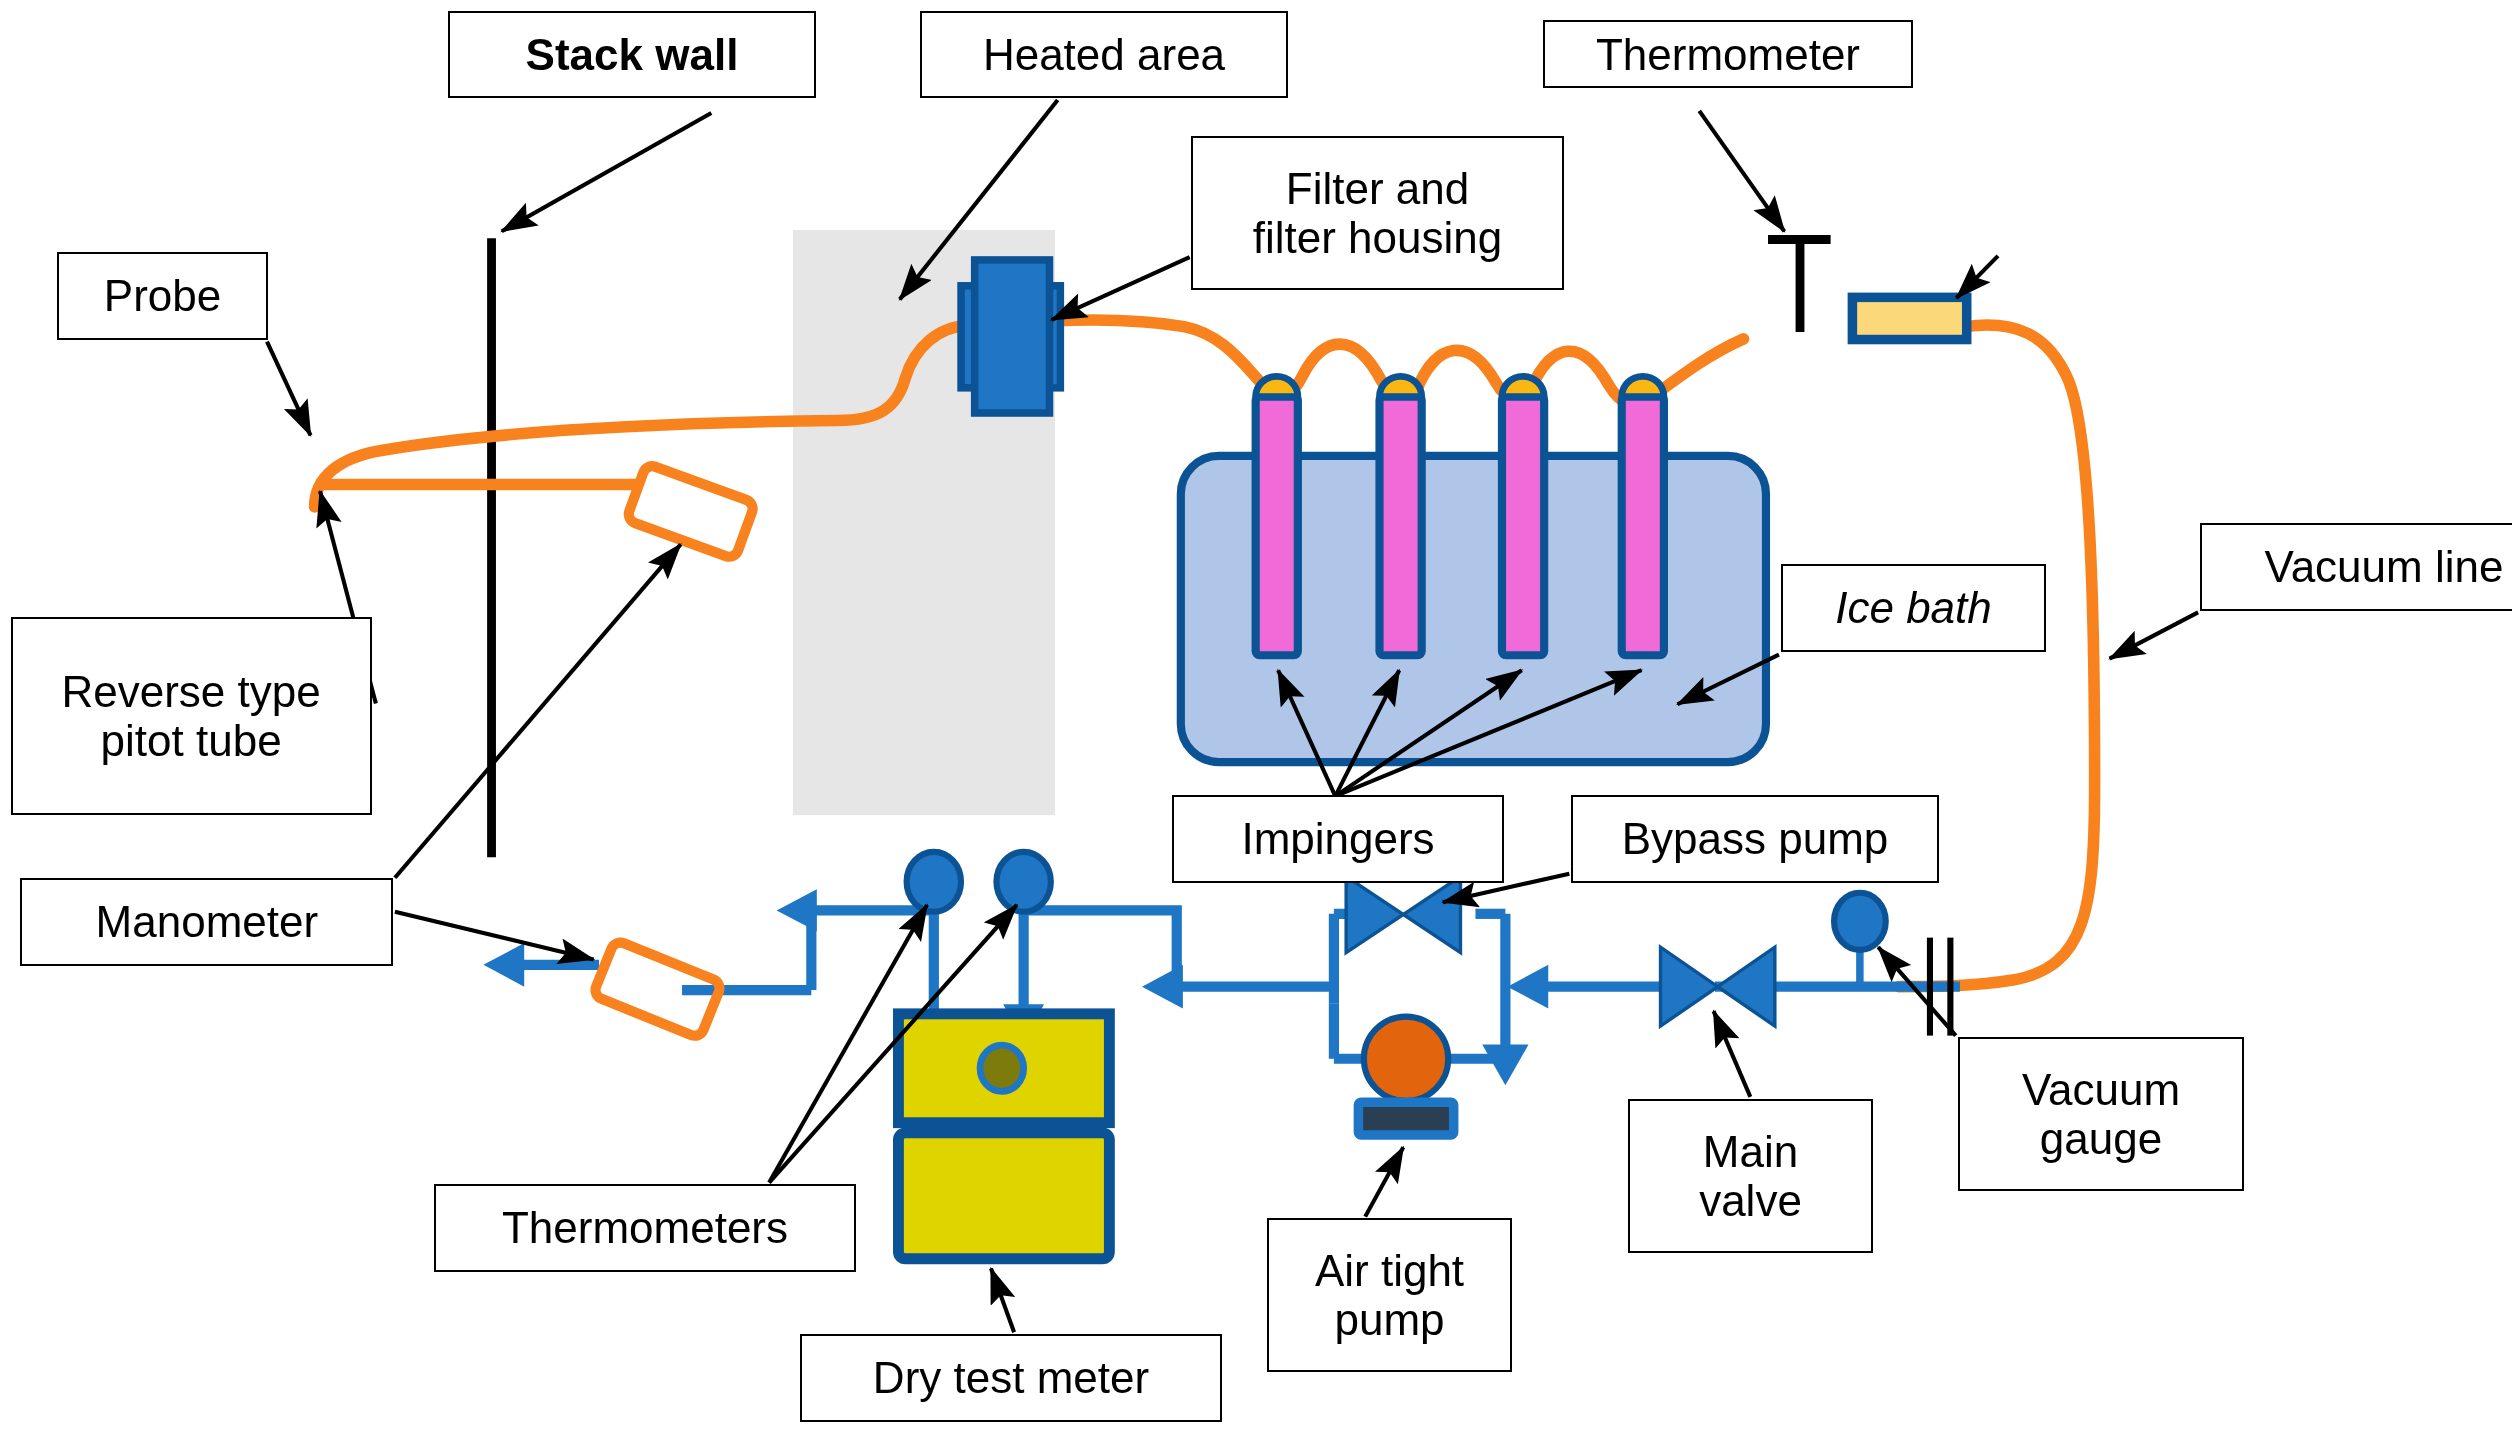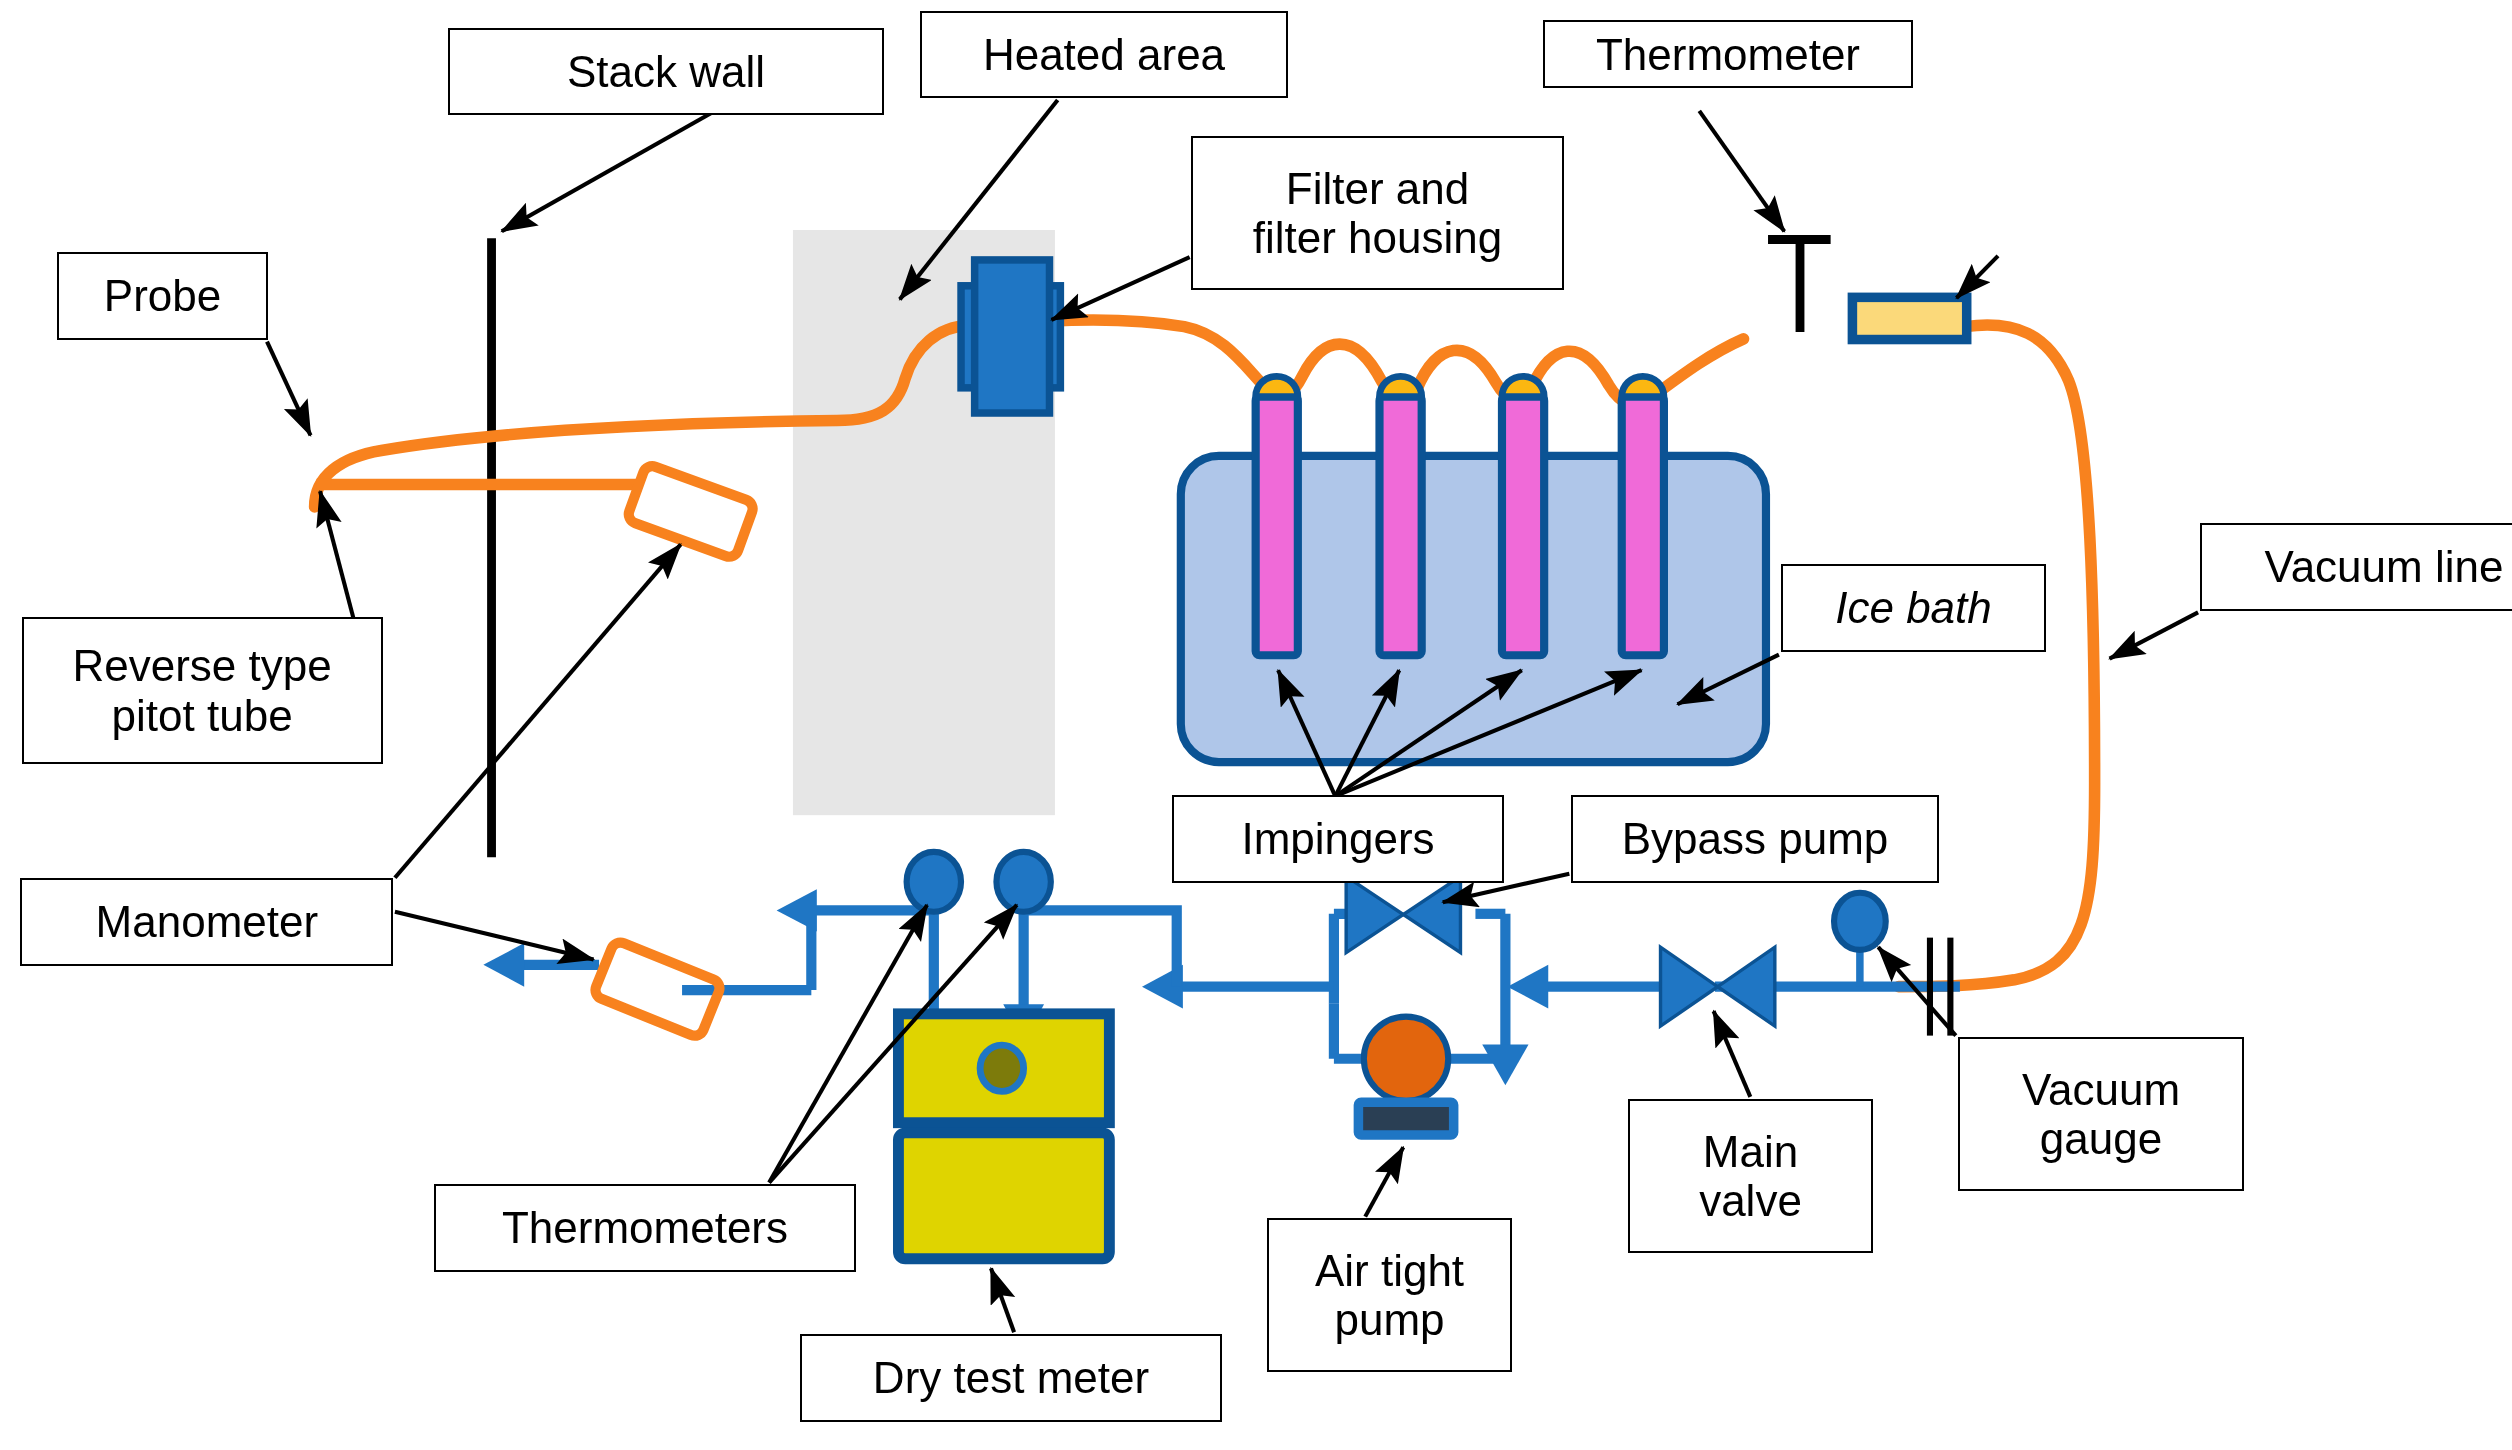--- a/index.html
+++ b/index.html
@@ -174,29 +174,29 @@
     <line x1="2306" y1="1284" x2="2120" y2="1326"></line>
     <line x1="2572" y1="1612" x2="2518" y2="1486"></line>
     <line x1="2874" y1="1522" x2="2760" y2="1392"></line>
     <line x1="2006" y1="1788" x2="2062" y2="1686"></line>
     <line x1="1130" y1="1738" x2="1362" y2="1330"></line>
     <line x1="1130" y1="1738" x2="1494" y2="1330"></line>
     <line x1="1490" y1="1958" x2="1456" y2="1864"></line>
   </g>
 </svg>
 
-<div class="lbl" style="left:448px;top:28px;width:436px;height:87px;">Stack wall</div>
+<div class="lbl" style="left:448px;top:11px;width:368px;height:87px;font-weight:bold;">Stack wall</div>
 <div class="lbl" style="left:920px;top:11px;width:368px;height:87px;">Heated area</div>
 <div class="lbl" style="left:1543px;top:20.4px;width:370px;height:68px;">Thermometer</div>
 <div class="lbl" style="left:1191px;top:136px;width:373px;height:154px;">Filter and
 filter housing</div>
 <div class="lbl" style="left:57px;top:252px;width:211px;height:88px;">Probe</div>
 <div class="lbl" style="left:2200px;top:523px;width:368px;height:88px;">Vacuum line</div>
 <div class="lbl" style="left:1781px;top:564px;width:265px;height:88px;font-style:italic;">Ice bath</div>
-<div class="lbl" style="left:22px;top:617px;width:361px;height:147px;padding-left:6px;">Reverse type
+<div class="lbl" style="left:11px;top:617px;width:361px;height:198px;padding-left:6px;">Reverse type
 pitot tube</div>
 <div class="lbl" style="left:20.4px;top:878px;width:373px;height:88px;">Manometer</div>
 <div class="lbl" style="left:1172px;top:795px;width:332px;height:88px;">Impingers</div>
 <div class="lbl" style="left:1571px;top:795px;width:368px;height:88px;">Bypass pump</div>
 <div class="lbl" style="left:1958px;top:1037px;width:286px;height:154px;">Vacuum
 gauge</div>
 <div class="lbl" style="left:1628px;top:1099px;width:245px;height:154px;">Main
 valve</div>
 <div class="lbl" style="left:1267px;top:1218px;width:245px;height:154px;">Air tight
 pump</div>

